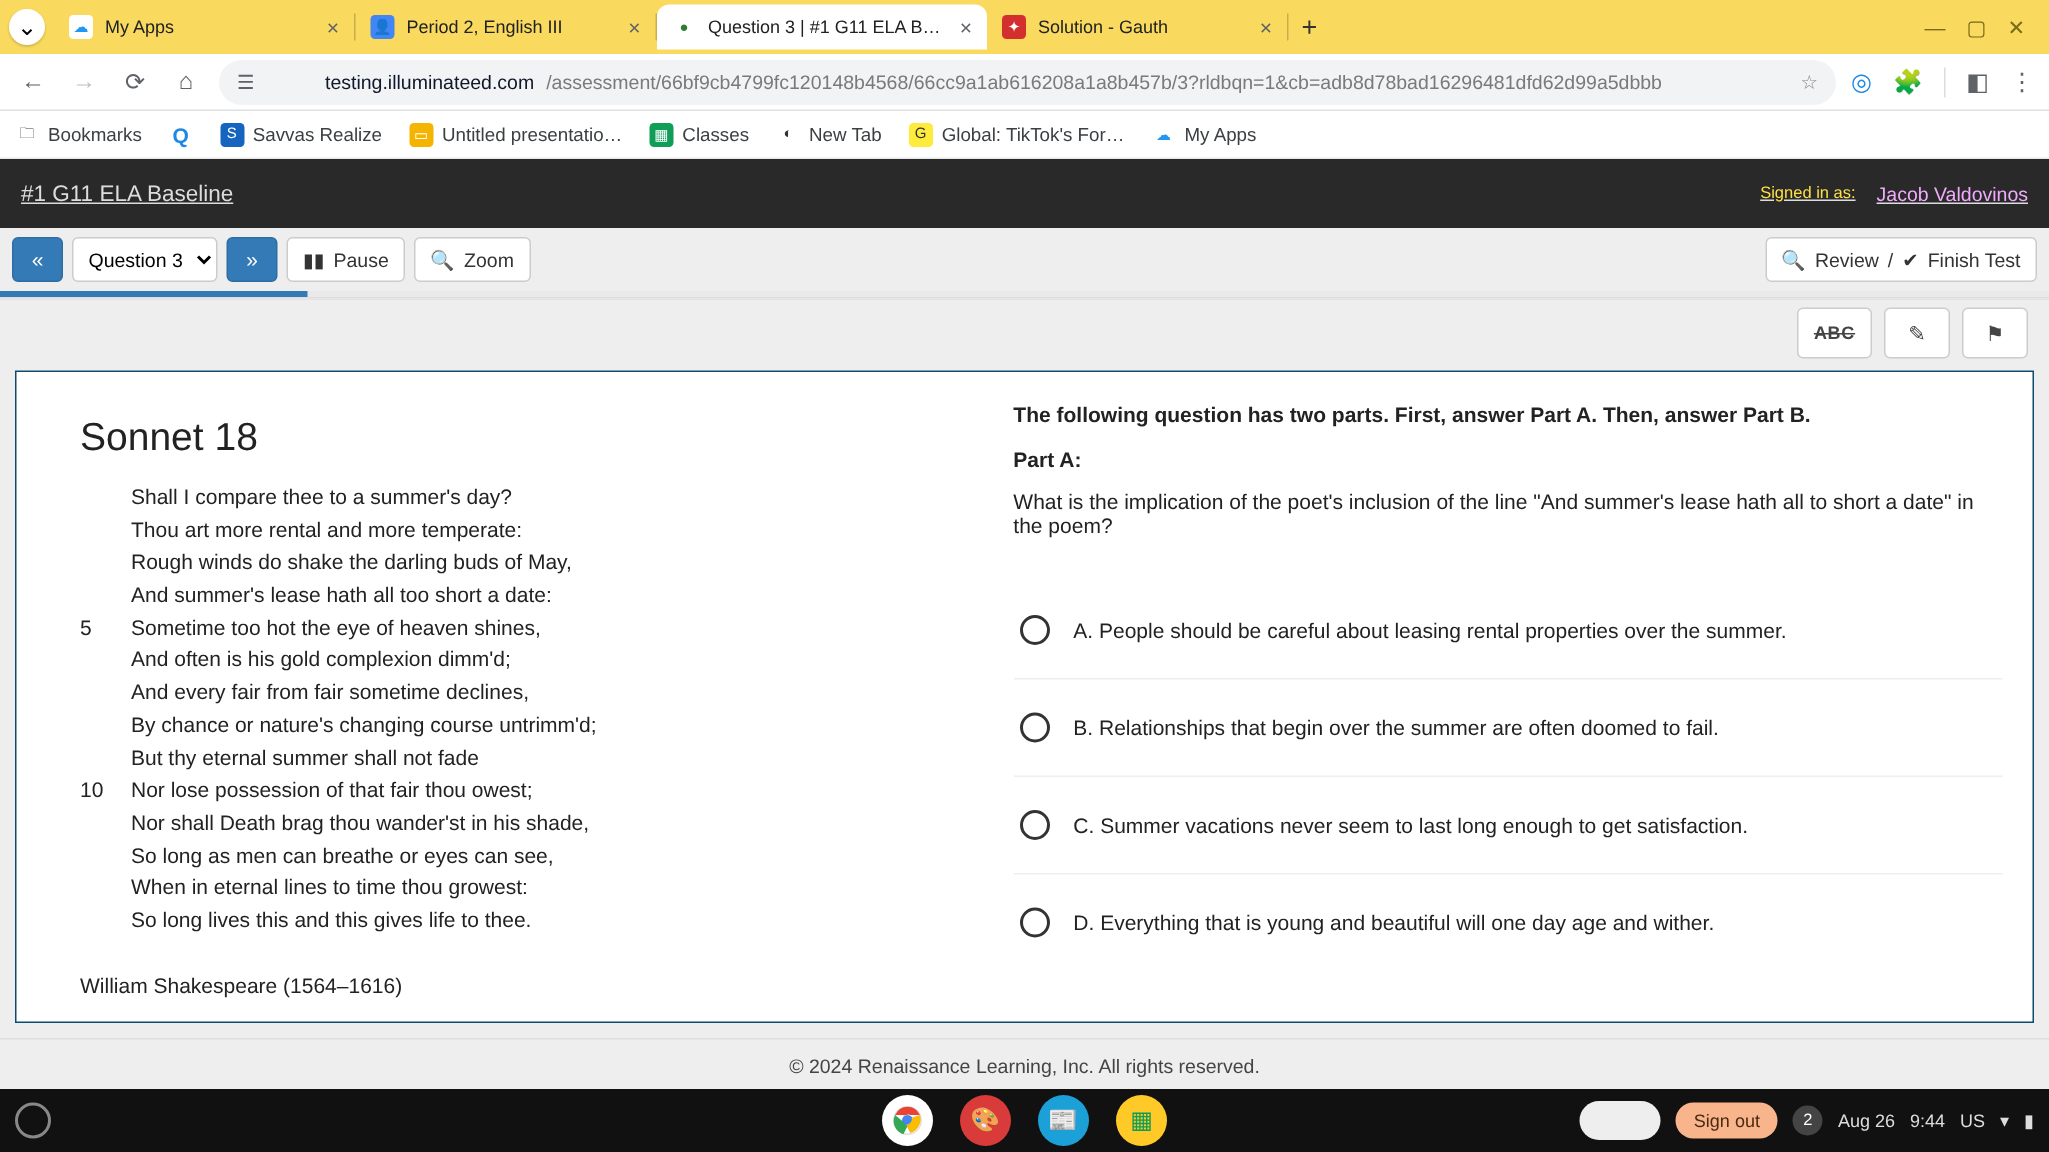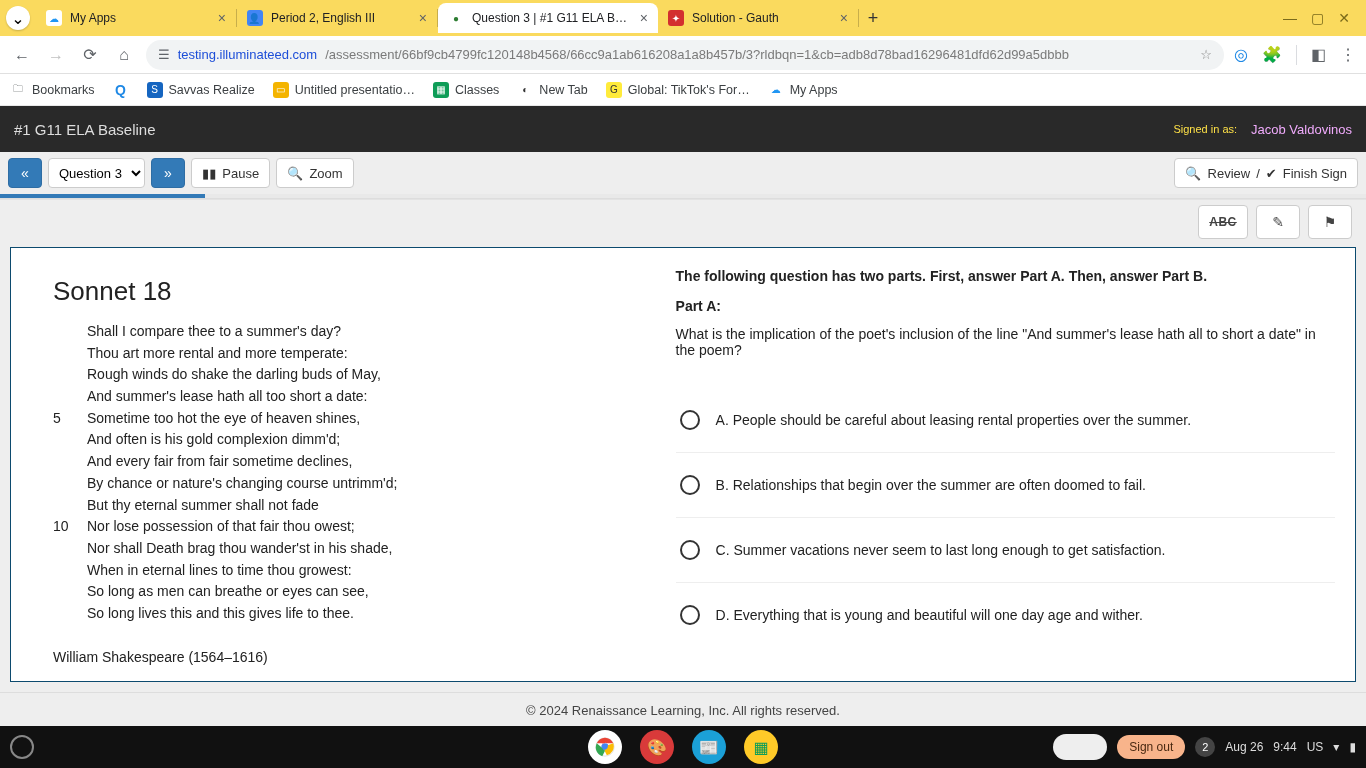--- a/index.html
+++ b/index.html
@@ -13,31 +13,31 @@
   .tab .favicon { width: 16px; height: 16px; border-radius: 3px; display: inline-flex; align-items: center; justify-content: center; font-size: 10px;}
   .tab .title { white-space: nowrap; overflow: hidden; text-overflow: ellipsis; flex: 1;}
   .tab .close { font-size: 14px; color: #5f6368; }
   .tab-sep { width: 1px; height: 18px; background: rgba(0,0,0,0.2); }
   .newtab { width: 28px; text-align: center; font-size: 18px; color: #333; }
   .win-controls { margin-left: auto; display: flex; gap: 14px; padding-right: 10px; color: #7a6a1a; font-size: 14px;}
   
   .addr-row { height: 38px; background: #fff; display: flex; align-items: center; padding: 0 10px; gap: 10px; border-bottom: 1px solid #e0e0e0;}
   .nav-btn { width: 24px; height: 24px; display: flex; align-items: center; justify-content: center; color: #5f6368; font-size: 16px;}
   .addr-bar { flex: 1; height: 30px; background: #f1f3f4; border-radius: 15px; display: flex; align-items: center; padding: 0 12px; font-size: 13px; color: #5f6368; gap: 8px;}
-  .addr-bar .url-host { color: #1d4ed8; }
+  .addr-bar .url-host { color: #0f172a; margin-left: 39px; }
   .addr-bar .url-path { color: #7a7a7a; }
   .addr-right { display: flex; gap: 14px; align-items: center; color: #5f6368; font-size: 16px;}
   .addr-right .divider { width:1px; height:20px; background:#dadce0;}
   
   .bm-row { height: 32px; background: #fff; display: flex; align-items: center; padding: 0 10px; gap: 18px; font-size: 12.5px; color: #3c4043; border-bottom: 1px solid #e8e8e8;}
   .bm { display: flex; align-items: center; gap: 6px;}
   .bm .ico { width: 16px; height: 16px; display: inline-flex; align-items: center; justify-content: center; border-radius: 3px; font-size: 10px;}
   
   
-  .app-header { height: 46px; background: #292929; color: #ddd; display: flex; align-items: center; padding: 3px 14px; font-size: 15px;}
+  .app-header { height: 46px; background: #292929; color: #ddd; display: flex; align-items: center; padding: 3px 14px; font-size: 15px; text-decoration: underline;}
   .app-header .spacer { flex: 1; }
   .app-header .signed { font-size: 11px; color: #fde047; }
   .app-header .uname { color: #f0abfc; margin-left: 14px; font-size: 13px;}
   
   
   .toolbar-wrap { background: #eee; border-bottom: 1px solid #ddd; position: relative;}
   .toolbar { height: 42px; display: flex; align-items: center; padding: 4px 8px; gap: 6px;}
   .btn { height: 30px; border: 1px solid #ccc; background: #fff; border-radius: 4px; padding: 0 10px; display: inline-flex; align-items: center; gap: 6px; font-size: 13px; color: #333; }
   .btn.blue { background: #337ab7; border-color: #2e6da4; color: #fff; width: 34px; justify-content: center; font-size: 14px;}
   .qsel { height: 30px; border: 1px solid #ccc; border-radius: 4px; font-size: 13px; padding: 0 6px; background:#fff;}
@@ -199,21 +199,21 @@
     <button class="btn">
         <span>🔍</span>
         <span>Zoom</span>
       </button>
     <span class="spacer"></span>
     <button class="btn">
       <span>🔍</span>
         <span>Review</span>
       <span> / </span>
       <span>✔</span>
-        <span>Finish Sign</span>
+        <span>Finish Test</span>
     </button>
   </div>
   <div class="progress">
       <div class="fill"></div>
     </div>
 </div>
 
 <div class="content-area">
   <div class="tool-strip">
     <button class="sq-btn abc">ABC</button>
@@ -267,25 +267,25 @@
           <div class="poem-row">
             <div class="ln">10</div>
             <div class="pl">Nor lose possession of that fair thou owest;</div>
           </div>
           <div class="poem-row">
             <div class="ln"></div>
             <div class="pl">Nor shall Death brag thou wander'st in his shade,</div>
           </div>
           <div class="poem-row">
             <div class="ln"></div>
+            <div class="pl">So long as men can breathe or eyes can see,</div>
+          </div>
+          <div class="poem-row">
+            <div class="ln"></div>
             <div class="pl">When in eternal lines to time thou growest:</div>
-          </div>
-          <div class="poem-row">
-            <div class="ln"></div>
-            <div class="pl">So long as men can breathe or eyes can see,</div>
           </div>
           <div class="poem-row">
             <div class="ln"></div>
             <div class="pl">So long lives this and this gives life to thee.</div>
           </div>
         </div>
       <div class="attrib">William Shakespeare (1564–1616)</div>
 
     </div>
     <div class="right">

